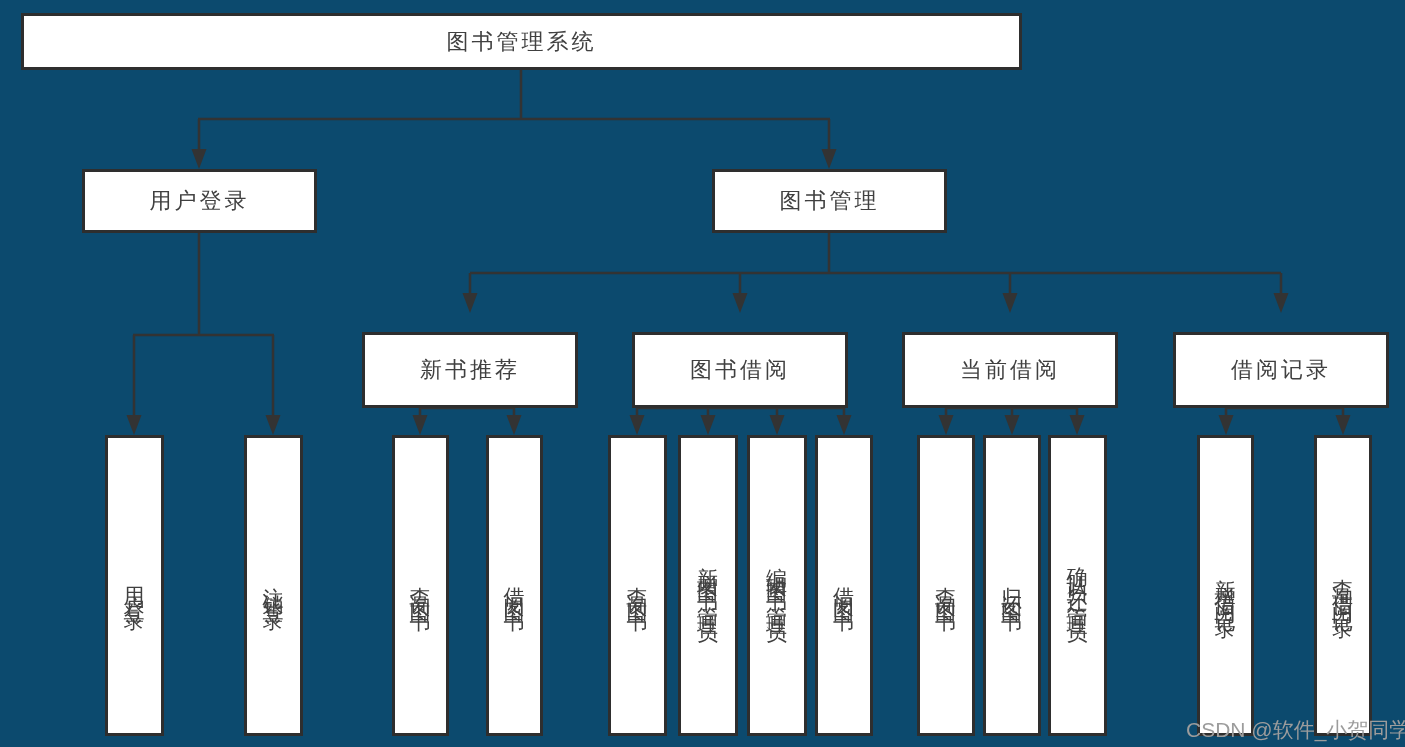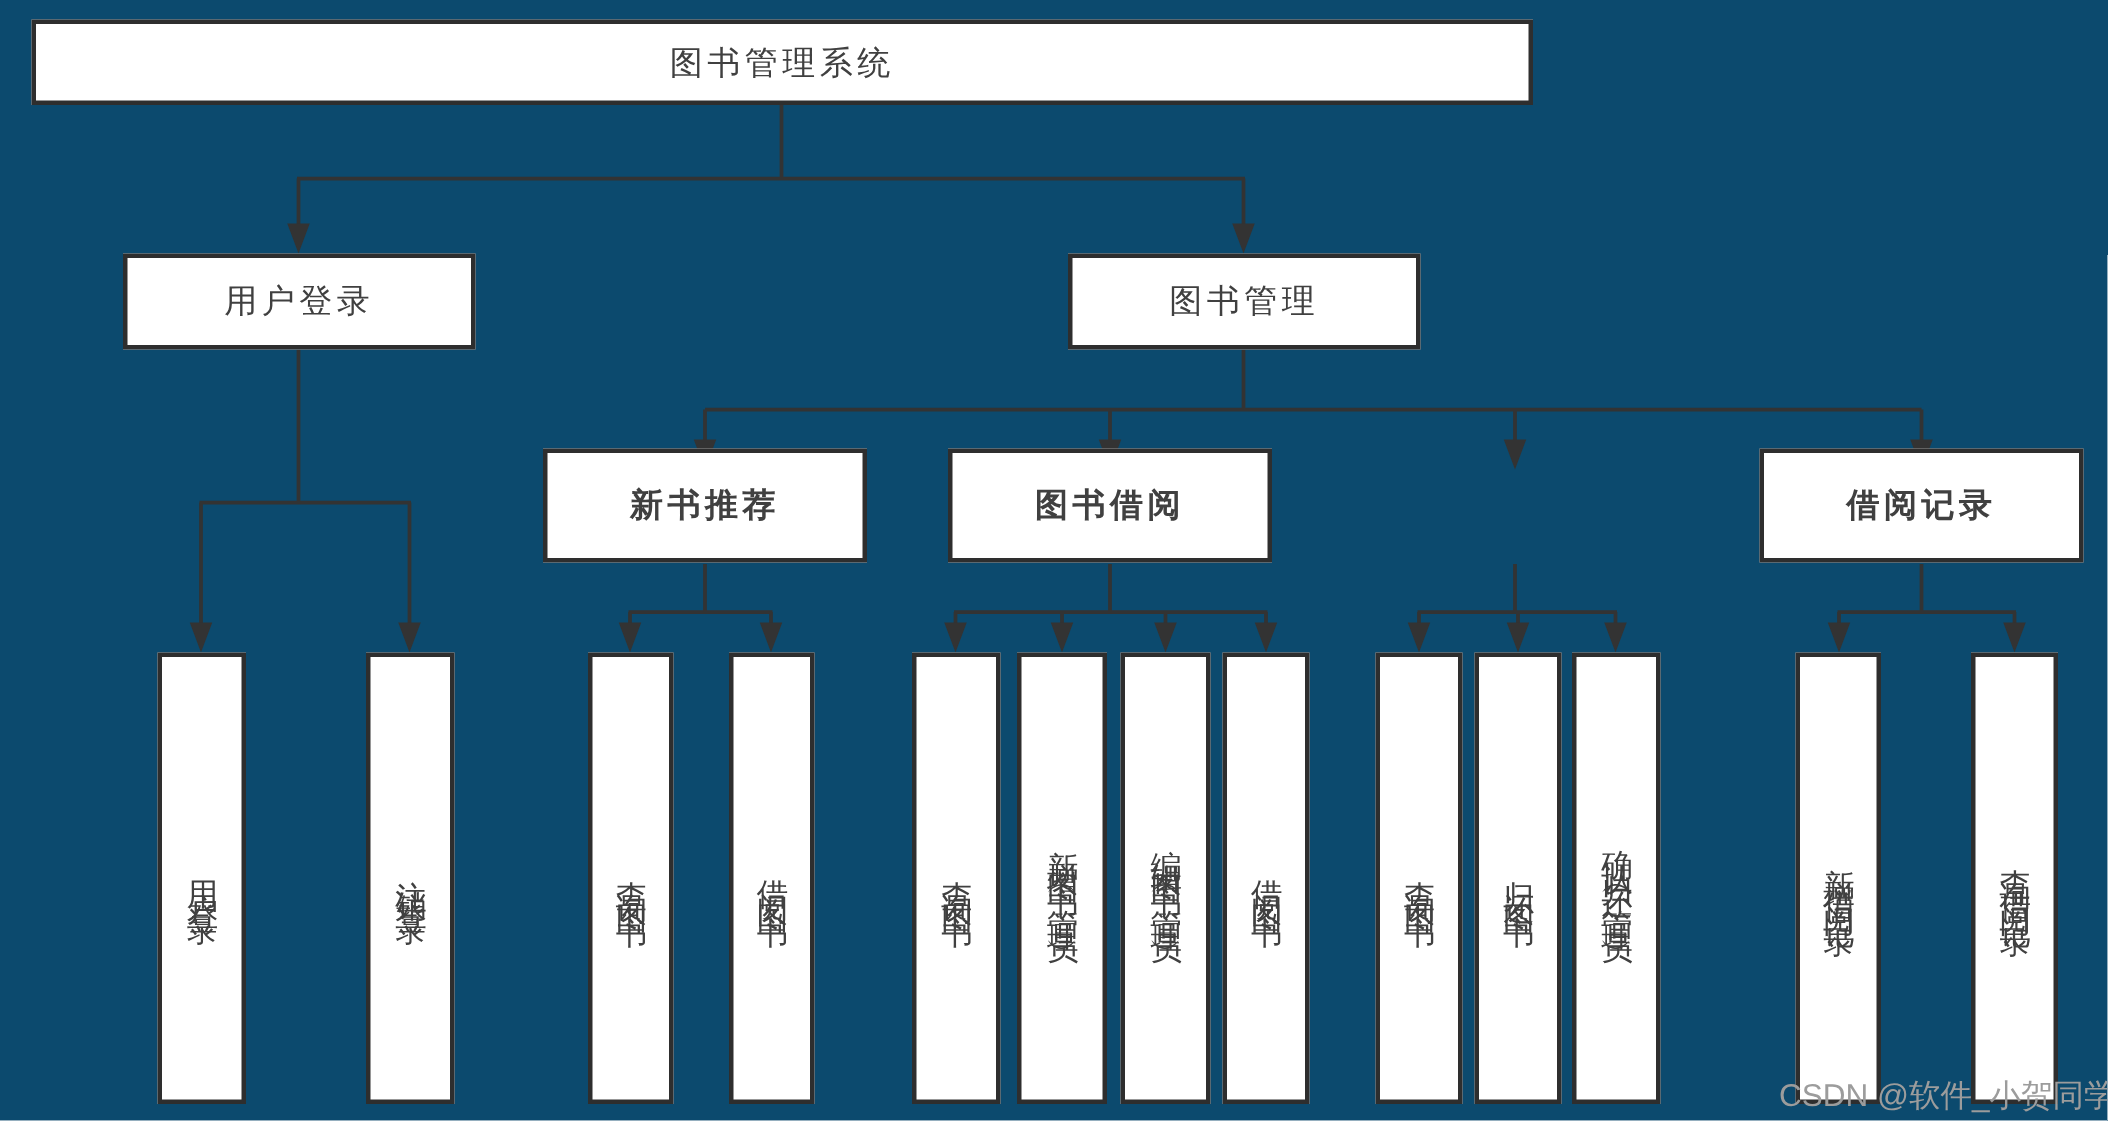--- a/index.html
+++ b/index.html
@@ -34,21 +34,21 @@
     text-align: center;
   }
   .h-label {
     font-size: 22px;
     letter-spacing: 3px;
     white-space: nowrap;
   }
   .root-box   { left: 21px;  top: 13px;  width: 1001px; height: 57px; }
   .lv2-a      { left: 82px;  top: 169px; width: 235px;  height: 64px; }
   .lv2-b      { left: 712px; top: 169px; width: 235px;  height: 64px; justify-content: center; }
-  .lv3        { top: 299px;  height: 76px; width: 216px; font-weight: bold; }
+  .lv3        { top: 332px;  height: 76px; width: 216px; }
   .lv3-a      { left: 362px; }
   .lv3-b      { left: 632px; }
   .lv3-c      { left: 902px; }
   .lv3-d      { left: 1173px; }
   .leaf       { top: 435px;  height: 301px; }
   .v-label {
     writing-mode: vertical-rl;
     font-size: 21px;
     letter-spacing: 8px;
     line-height: 1;
@@ -132,20 +132,23 @@
   <div class="box lv2-b">
     <span class="h-label">图书管理</span>
   </div>
 
   <div class="box lv3 lv3-a">
     <span class="h-label">新书推荐</span>
   </div>
   <div class="box lv3 lv3-b">
     <span class="h-label">图书借阅</span>
   </div>
+  <div class="box lv3 lv3-c">
+    <span class="h-label">当前借阅</span>
+  </div>
   <div class="box lv3 lv3-d">
     <span class="h-label">借阅记录</span>
   </div>
 
   <div class="box leaf leaf-1">
     <span class="v-label">用户登录</span>
   </div>
   <div class="box leaf leaf-2">
     <span class="v-label">注销登录</span>
   </div>

